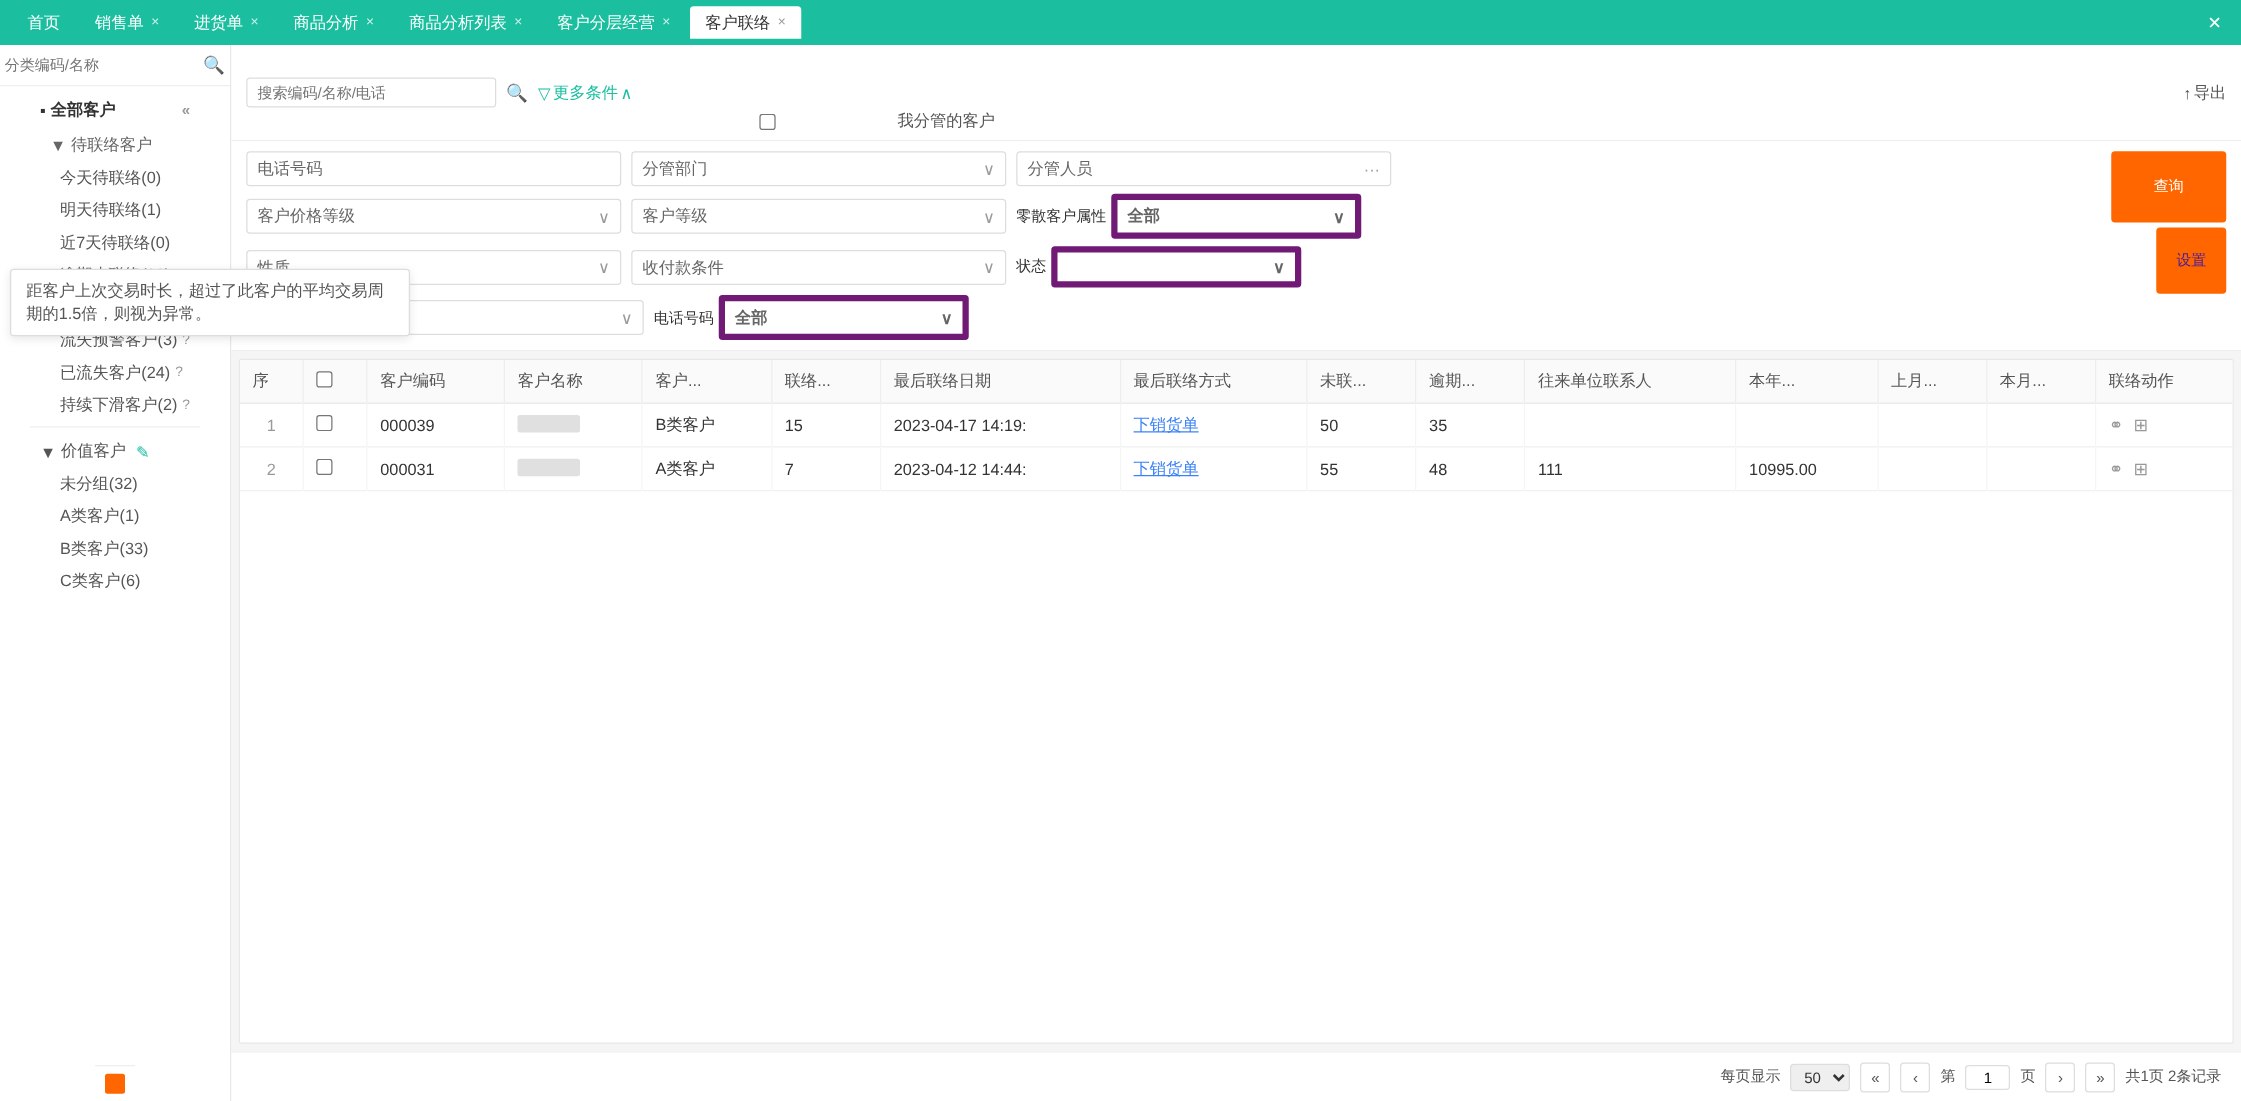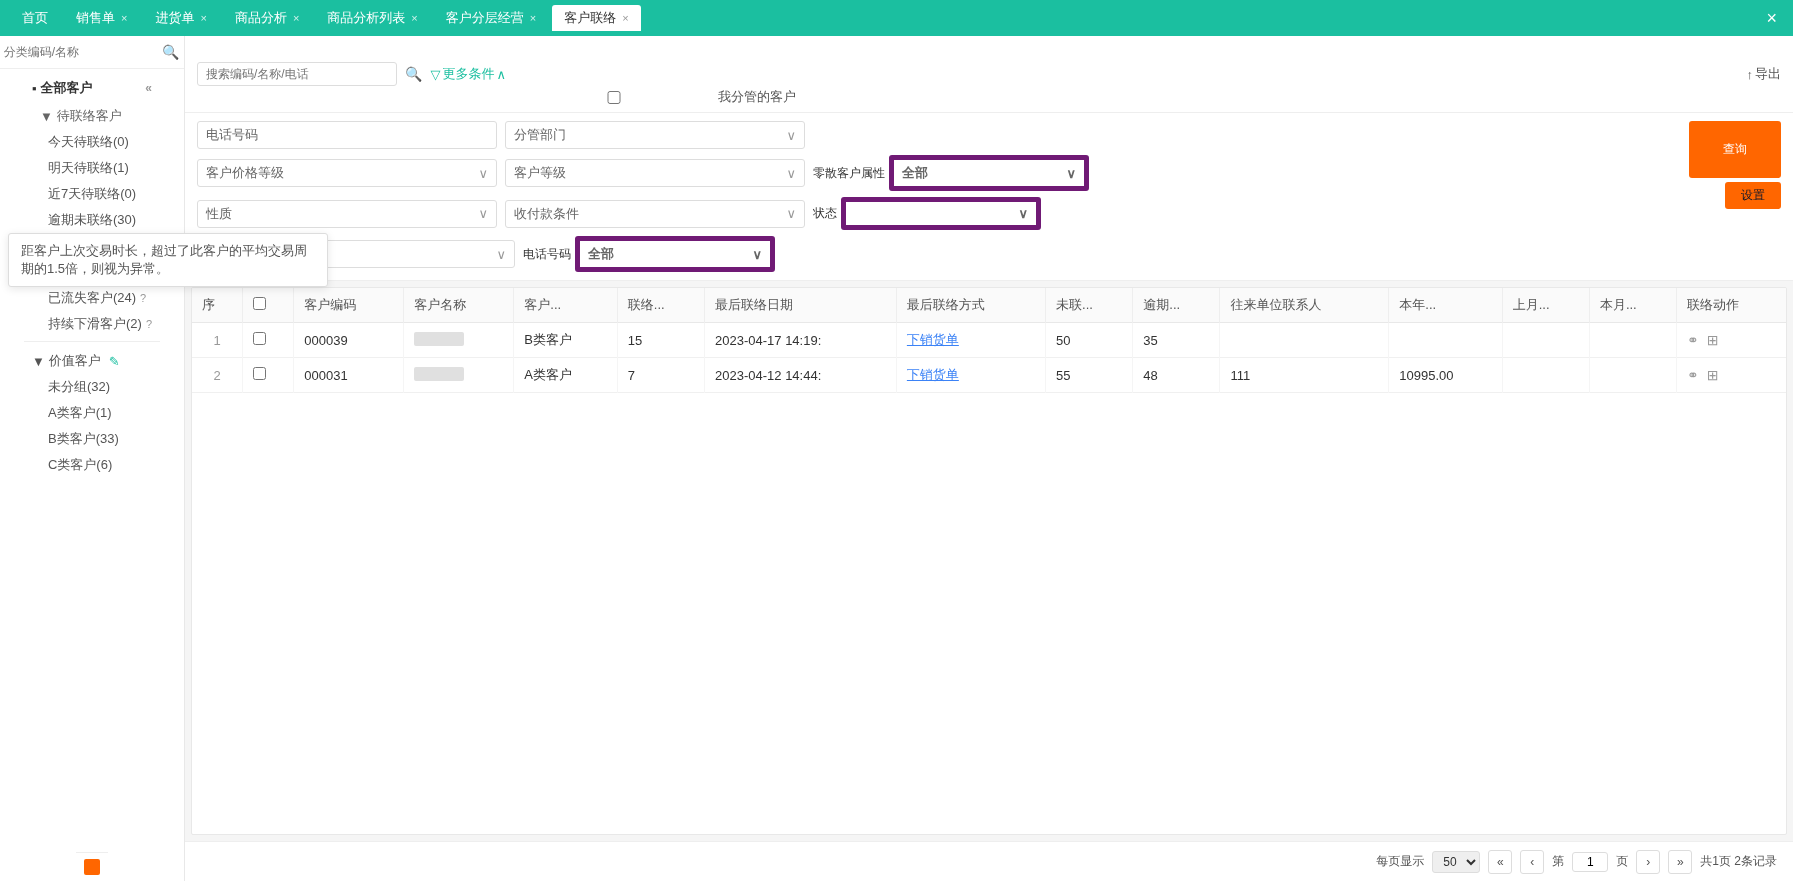--- a/index.html
+++ b/index.html
@@ -240,24 +240,24 @@
       background: #f60;
       color: #fff;
       border: none;
       border-radius: 3px;
       padding: 20px 16px;
       font-size: 12px;
       cursor: pointer;
     }
     .settings-btn {
       background: #f60;
-      color: #0f172a;
+      color: #4c1d95;
       border: none;
       border-radius: 3px;
-      padding: 5px 16px;
+      padding: 18px 16px;
       font-size: 12px;
       cursor: pointer;
       margin-left: 36px;
     }
     .filter-right-btns {
       display: flex;
       flex-direction: column;
       gap: 4px;
     }
     .more-filters-btn {
@@ -347,21 +347,21 @@
       border: 1px solid #ddd;
       border-radius: 3px;
       padding: 2px 4px;
       font-size: 12px;
       text-align: center;
     }
 
     
     .tooltip-box {
       position: absolute;
-      top: 233px;
+      top: 215px;
       left: 8px;
       background: #fff;
       border: 1px solid #ddd;
       border-radius: 3px;
       padding: 8px 12px;
       font-size: 12px;
       color: #555;
       max-width: 320px;
       box-shadow: 0 2px 8px rgba(0,0,0,0.1);
       z-index: 100;
@@ -501,20 +501,24 @@
       <div style="display:flex; gap:8px; align-items:flex-start;">
         <div style="flex:1;">
 
           <div class="filter-row">
             <div class="filter-field">
               <span>电话号码</span>
             </div>
             <div class="filter-field" style="min-width:260px; flex:2;">
               <span>分管部门</span>
               <span class="field-arrow">∨</span>
+            </div>
+            <div class="filter-field" style="min-width:200px; flex:1.5;">
+              <span>分管人员</span>
+              <span class="field-arrow">···</span>
             </div>
           </div>
 
           <div class="filter-row">
             <div class="filter-field">
               <span>客户价格等级</span>
               <span class="field-arrow">∨</span>
             </div>
             <div class="filter-field" style="min-width:260px; flex:2;">
               <span>客户等级</span>

